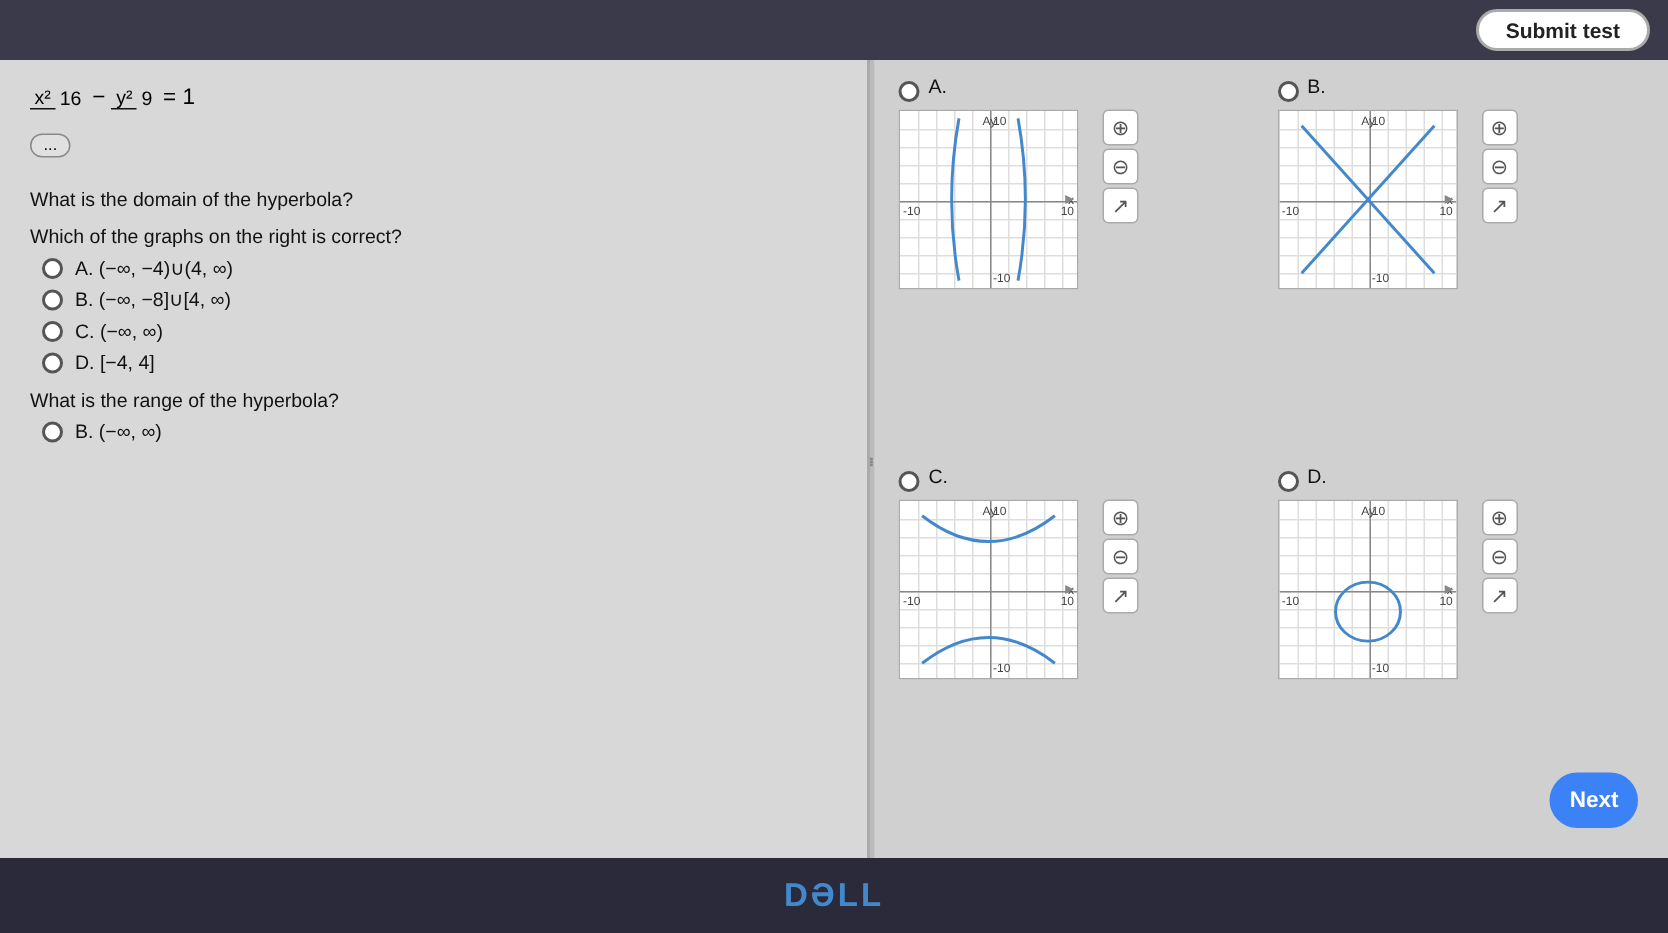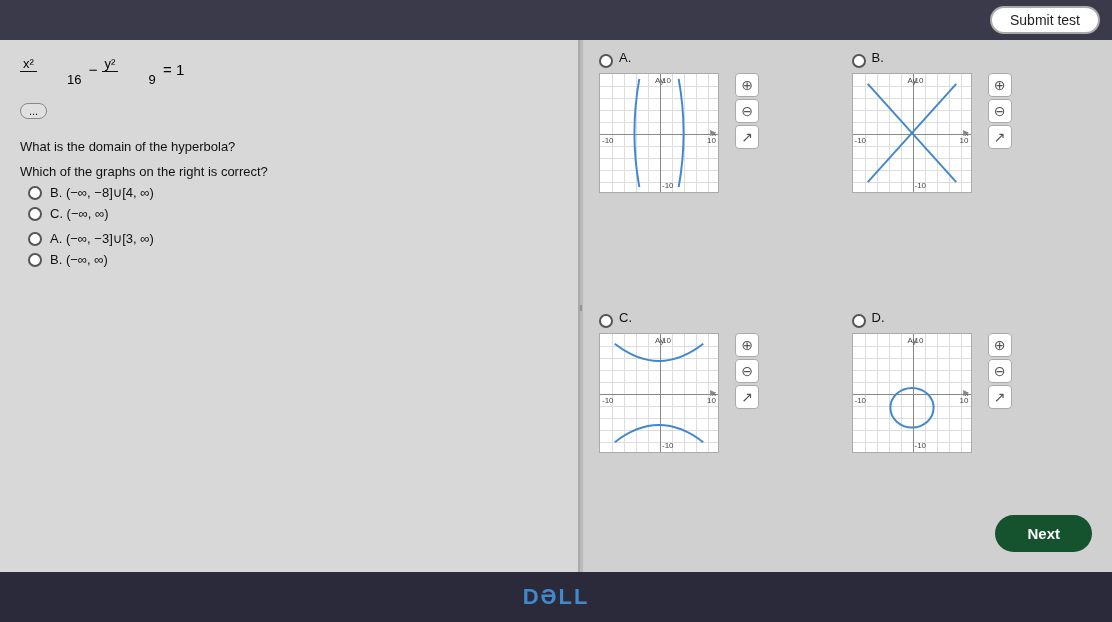--- a/index.html
+++ b/index.html
@@ -18,21 +18,21 @@
       padding: 6px 12px;
       background: #3a3a4a;
     }
     .submit-btn {
       background: white;
       border: 2px solid #aaa;
       border-radius: 20px;
       padding: 4px 18px;
       font-size: 14px;
       cursor: pointer;
-      font-weight: normal;
+      font-weight: bold;
       color: #222;
     }
     .main-content {
       display: flex;
       flex: 1;
       background: #c8c8c8;
     }
     .left-panel {
       width: 580px;
       background: #d8d8d8;
@@ -47,27 +47,27 @@
     }
     .equation-line {
       display: flex;
       align-items: center;
       gap: 4px;
       font-size: 15px;
       margin-bottom: 14px;
     }
     .fraction {
       display: inline-flex;
-      flex-direction: column;
-      align-items: flex-start;
+      flex-direction: row;
+      align-items: flex-end;
       vertical-align: middle;
       font-size: 13px;
     }
     .fraction .num { border-bottom: 1px solid #111; padding: 0 3px; }
-    .fraction .den { padding: 0 3px; margin-left: 44px; }
+    .fraction .den { padding: 0 3px; }
     .expand-btn {
       display: inline-block;
       border: 1px solid #888;
       border-radius: 10px;
       padding: 1px 8px;
       font-size: 11px;
       background: #e0e0e0;
       cursor: pointer;
       margin-bottom: 10px;
     }
@@ -197,25 +197,25 @@
     }
     .axis-label {
       position: absolute;
       font-size: 8px;
       color: #444;
     }
     .next-btn {
       position: absolute;
       bottom: 20px;
       right: 20px;
-      background: #14532d;
+      background: #3b82f6;
       color: white;
       border: none;
       border-radius: 20px;
-      padding: 10px 32px;
+      padding: 10px 13px;
       font-size: 15px;
       font-weight: bold;
       cursor: pointer;
     }
     .bottom-bar {
       height: 50px;
       background: #2a2a3a;
       display: flex;
       align-items: center;
       justify-content: center;
@@ -276,34 +276,39 @@
 
     <button class="expand-btn">...</button>
 
     <div class="sub-question">What is the domain of the hyperbola?</div>
 
     <div class="sub-question">Which of the graphs on the right is correct?</div>
 
     <div class="radio-group">
       <label class="radio-item">
         <div class="radio-circle"></div>
+        <span>A.  (−∞, −4)∪(4, ∞)</span>
+      </label>
+      <label class="radio-item">
+        <div class="radio-circle"></div>
         <span>B.  (−∞, −8]∪[4, ∞)</span>
       </label>
       <label class="radio-item">
         <div class="radio-circle"></div>
         <span>C.  (−∞, ∞)</span>
       </label>
-    </div>
-
-
-    <div class="radio-group">
       <label class="radio-item">
         <div class="radio-circle"></div>
-        <span>A.  (−∞, −3]∪[3, ∞)</span>
+        <span>D.  [−4, 4]</span>
       </label>
+    </div>
+
+    <div class="sub-question">What is the range of the hyperbola?</div>
+
+    <div class="radio-group">
       <label class="radio-item">
         <div class="radio-circle"></div>
         <span>B.  (−∞, ∞)</span>
       </label>
     </div>
   </div>
 
   <div class="separator">
     <span class="separator-dots">···</span>
   </div>

